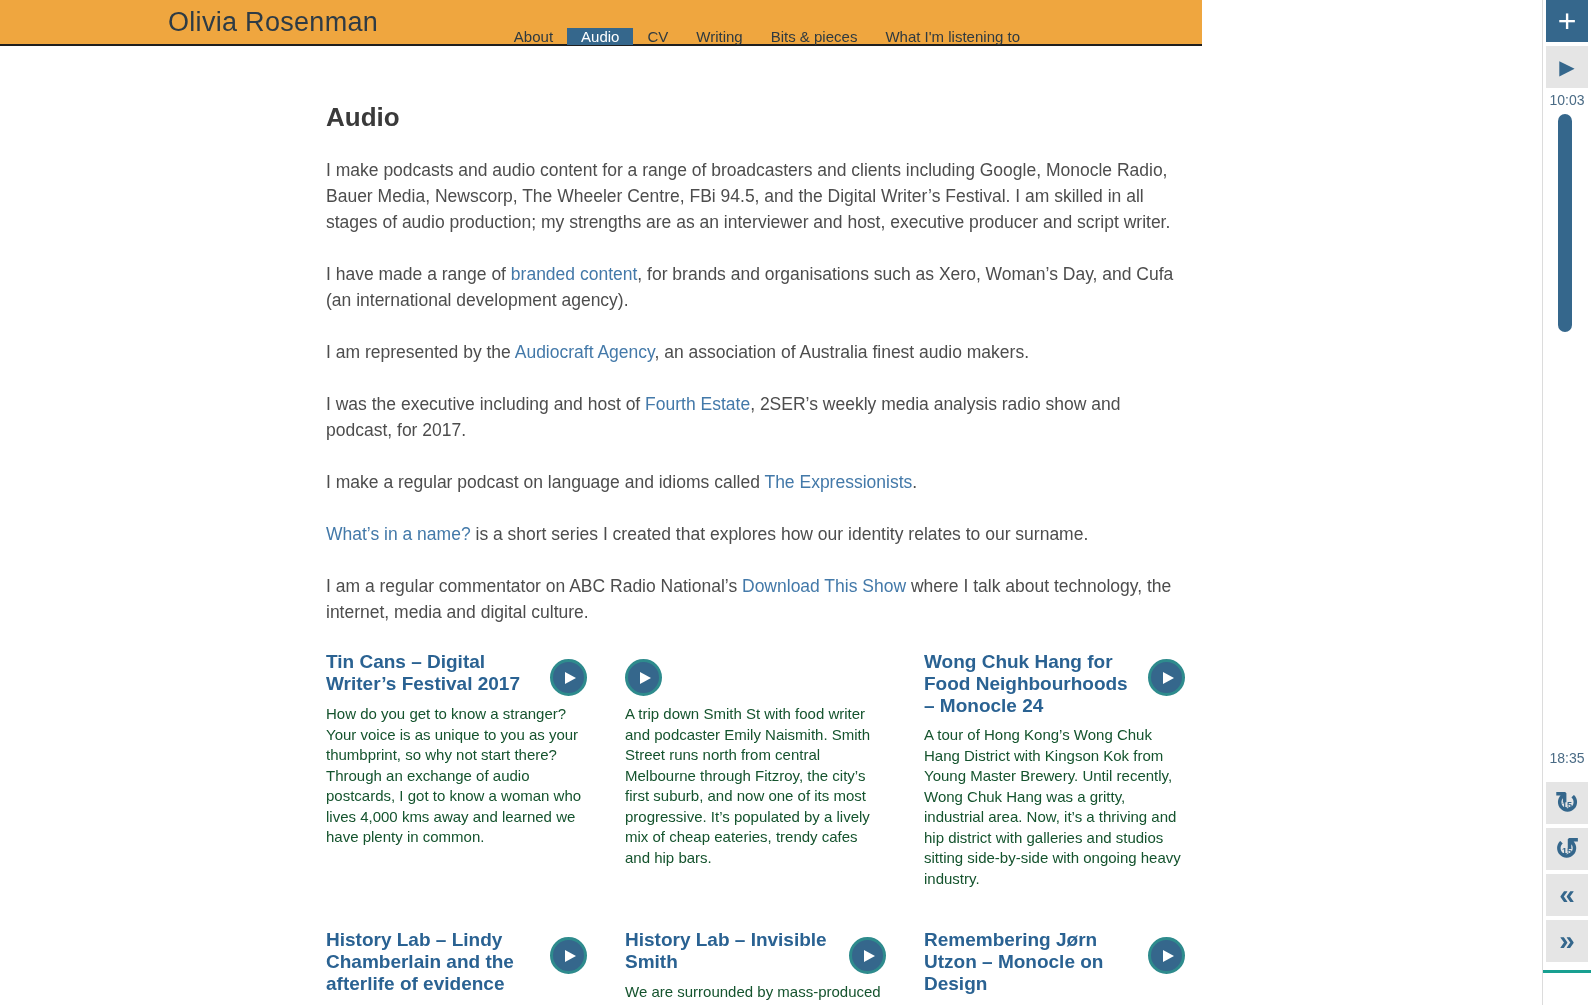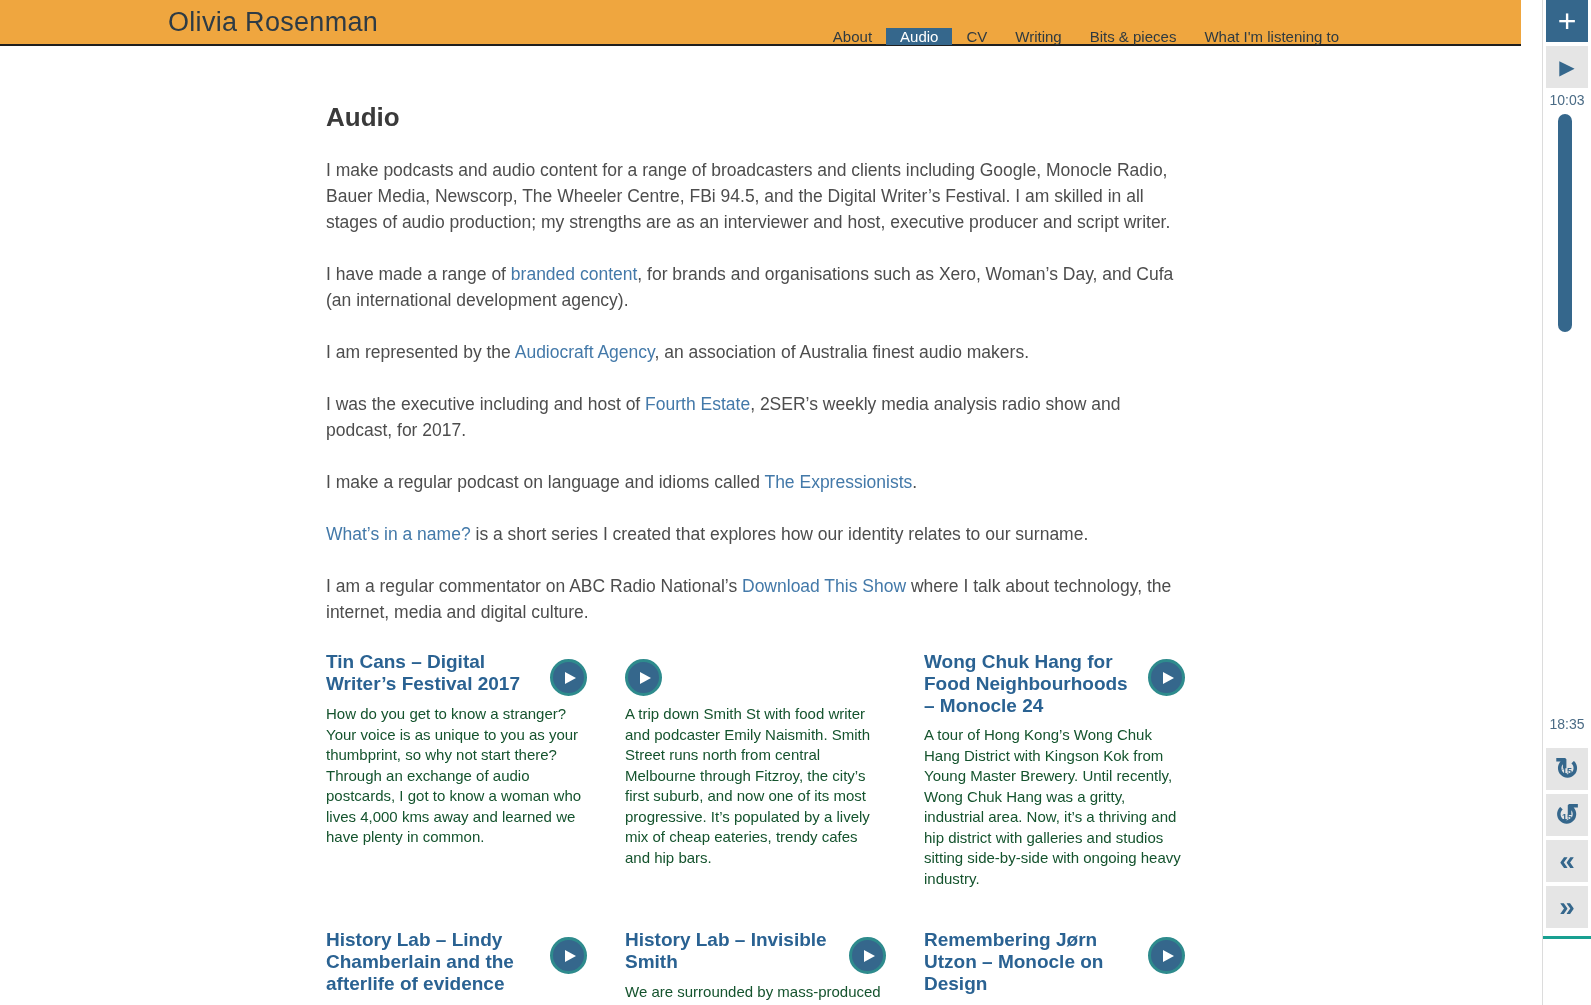--- a/index.html
+++ b/index.html
@@ -4,21 +4,21 @@
 <style>
   html, body { margin:0; padding:0; }
   body {
     width:1591px; height:1005px; overflow:hidden; background:#fff;
     font-family:"Liberation Sans", sans-serif;
   }
   .page { position:relative; width:1591px; height:1005px; overflow:hidden; background:#fff; }
 
   
   .site-header {
-    position:absolute; top:0; left:0; width:1521px; height:46px;
+    position:absolute; top:0; left:0; width:1202px; height:46px;
     background:#EFA63F; border-bottom:2px solid #1f1f1f;
     display:flex; align-items:center; box-sizing:border-box;
   }
   .site-title {
     margin-left:168px; font-size:27px; color:#2E3B45; letter-spacing:0.3px;
     cursor:pointer; white-space:nowrap;
   }
   .main-nav { margin-left:auto; margin-right:168px; display:flex; height:46px; align-items:flex-end; }
   .nav-item {
     display:flex; align-items:center; padding:0 14px; font-size:15px;
@@ -38,21 +38,21 @@
   }
   .rail-btn.add { background:#35678C; color:#fff; font-size:32px; font-weight:200; line-height:1; }
   .rail-btn.play-rail { margin-top:4px; color:#35678C; font-size:20px; }
   .rail-time {
     margin-top:4px; text-align:center; font-size:14px; color:#4A6B85; width:48px;
   }
   .rail-slider {
     width:14px; height:218px; background:#35678C; border-radius:8px;
     margin:6px 0 0 15px; cursor:pointer;
   }
-  .rail-bottom { position:absolute; top:712px; left:0; width:48px; }
+  .rail-bottom { position:absolute; top:746px; left:0; width:48px; }
   .rail-bottom .rail-btn { margin-top:4px; }
   .rail-bottom .rail-btn.first { margin-top:16px; }
   .chev { font-size:28px; font-weight:bold; color:#35678C; line-height:1; }
   .icon-rot { position:relative; font-size:30px; color:#35678C; line-height:1; font-weight:bold; }
   .icon-rot .num {
     position:absolute; top:56%; left:50%; transform:translate(-50%,-50%);
     font-size:9px; font-weight:bold; color:#35678C;
   }
   .teal-bar { height:3px; background:#18A091; margin-top:8px; width:48px; }
 

